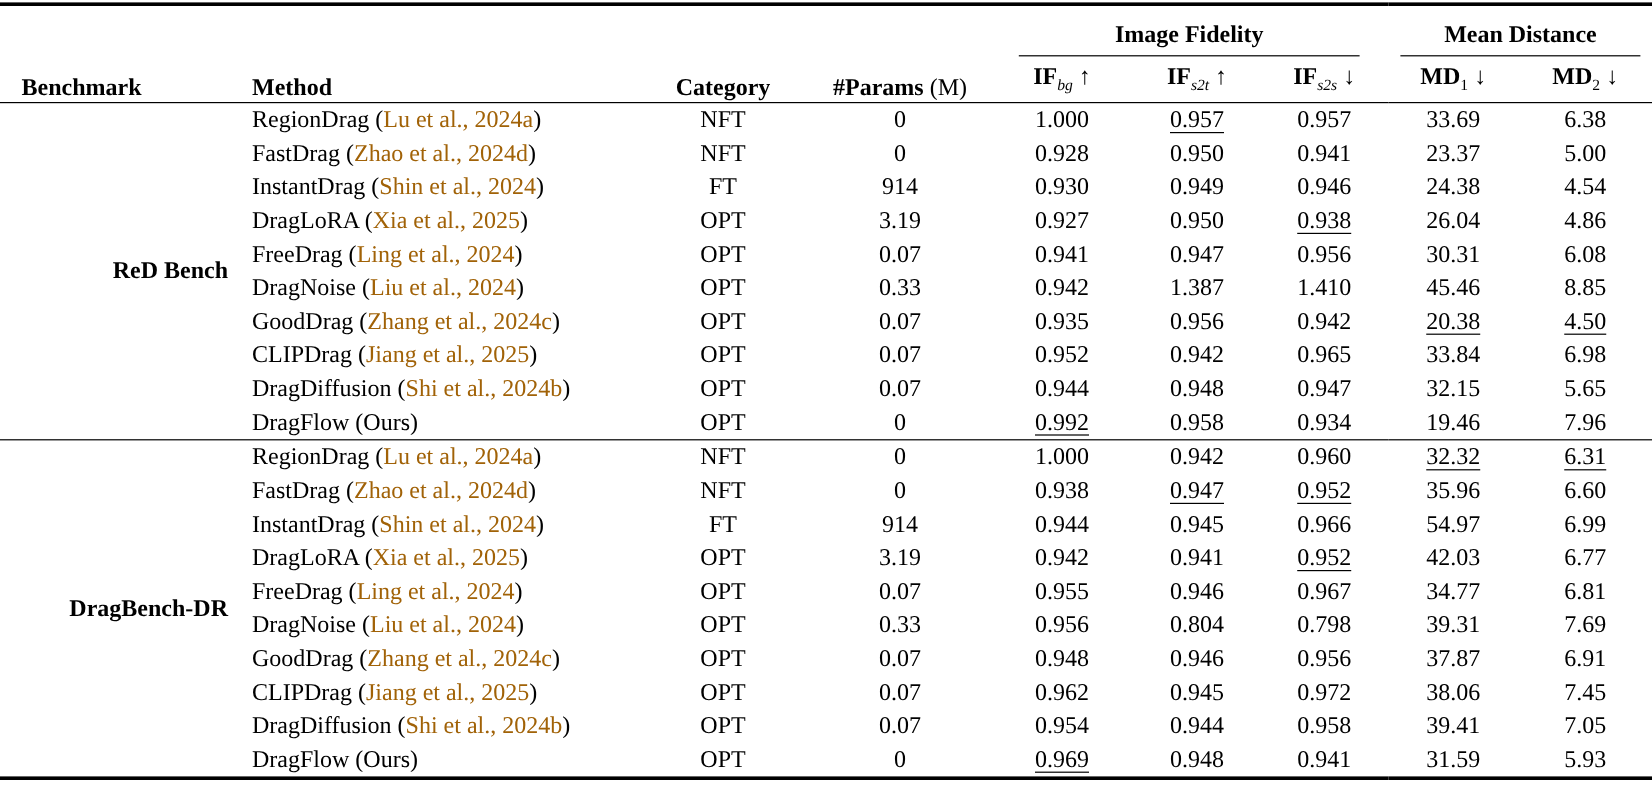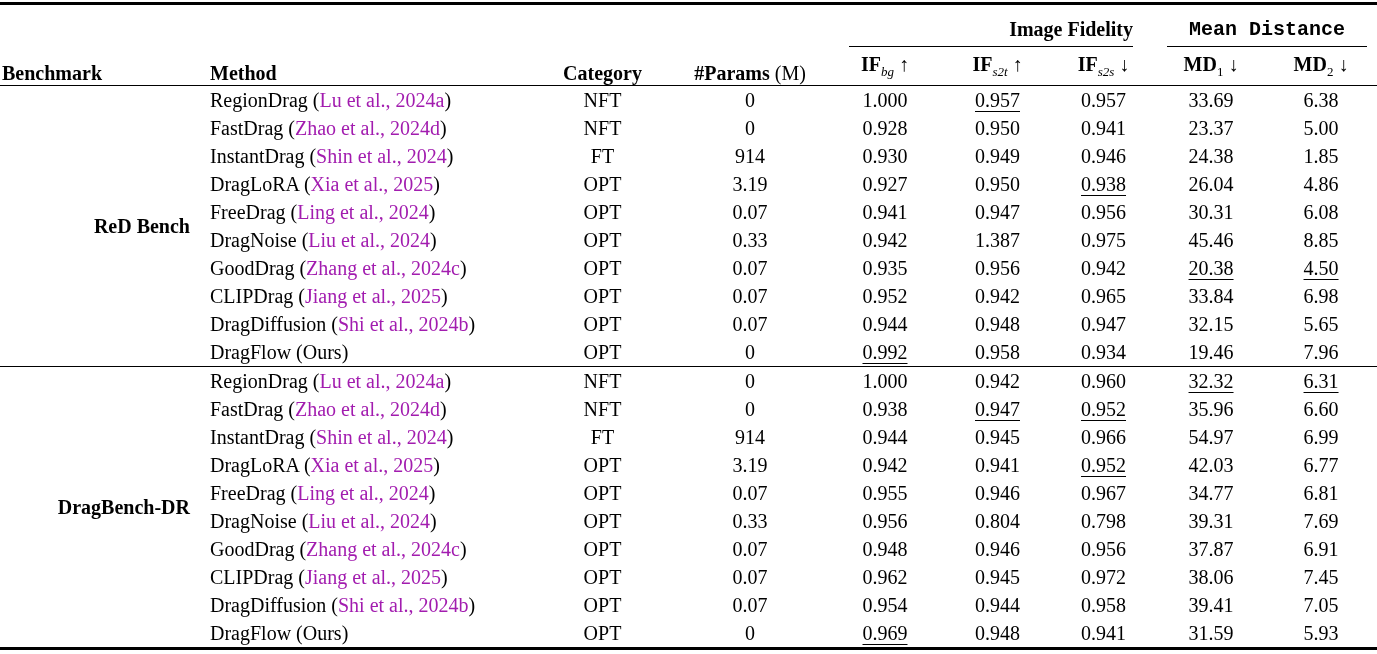--- a/index.html
+++ b/index.html
@@ -16,30 +16,30 @@
     margin-top:2px;
     border-top:3px solid #000;
     border-bottom:3px solid #000;
     font-size:20px;
   }
   thead{border-bottom:1.5px solid #000;}
   tbody.group-2{border-top:1.5px solid #000;}
   th{font-weight:bold;padding:0;vertical-align:middle;}
   td{padding:0;height:28px;text-align:center;vertical-align:middle;white-space:nowrap;}
   th.left, td.left{text-align:left;}
-  .pad-bench{padding-left:2px;}
+  .pad-bench{padding-left:18px;}
   .pad-method{padding-left:20px;}
   tr.toprow th{height:42px;vertical-align:bottom;}
   tr.subrow th{height:34px;vertical-align:middle;padding-bottom:4px;}
   th[rowspan]{vertical-align:middle;}
   .span-wrap{border-bottom:1.5px solid #000;padding-bottom:5px;}
-  .span-if{margin:0 24px;text-align:right;}
-  .span-md{margin:0 10px;font-family:Liberation Mono, monospace;}
+  .span-if{margin:0 24px;}
+  .span-md{margin:0 10px;}
   .benchmark-cell{font-weight:bold;text-align:right;}
-  .cite{color:#a21caf;}
+  .cite{color:#a16207;}
   .bold{font-weight:normal;}
   .ul{text-decoration:underline;text-underline-offset:4px;text-decoration-thickness:1.3px;}
   sub.si{font-style:italic;font-weight:normal;font-size:13px;line-height:0;}
   sub.sn{font-style:normal;font-weight:normal;font-size:13px;line-height:0;}
   .arr{font-weight:normal;margin-left:5px;}
   .unit{font-weight:normal;}
 </style>
 </head>
 <body>
 
@@ -100,21 +100,21 @@
       <td>5.00</td>
     </tr>
     <tr>
       <td class="left pad-method"><span>InstantDrag (</span><span class="cite">Shin et al., 2024</span><span>)</span></td>
       <td>FT</td>
       <td>914</td>
       <td>0.930</td>
       <td>0.949</td>
       <td>0.946</td>
       <td>24.38</td>
-      <td>1.85</td>
+      <td>4.54</td>
     </tr>
     <tr>
       <td class="left pad-method"><span>DragLoRA (</span><span class="cite">Xia et al., 2025</span><span>)</span></td>
       <td>OPT</td>
       <td>3.19</td>
       <td>0.927</td>
       <td>0.950</td>
       <td class="ul">0.938</td>
       <td>26.04</td>
       <td>4.86</td>
@@ -128,21 +128,21 @@
       <td>0.956</td>
       <td>30.31</td>
       <td>6.08</td>
     </tr>
     <tr>
       <td class="left pad-method"><span>DragNoise (</span><span class="cite">Liu et al., 2024</span><span>)</span></td>
       <td>OPT</td>
       <td>0.33</td>
       <td>0.942</td>
       <td>1.387</td>
-      <td>0.975</td>
+      <td>1.410</td>
       <td>45.46</td>
       <td>8.85</td>
     </tr>
     <tr>
       <td class="left pad-method"><span>GoodDrag (</span><span class="cite">Zhang et al., 2024c</span><span>)</span></td>
       <td>OPT</td>
       <td>0.07</td>
       <td>0.935</td>
       <td>0.956</td>
       <td>0.942</td>

